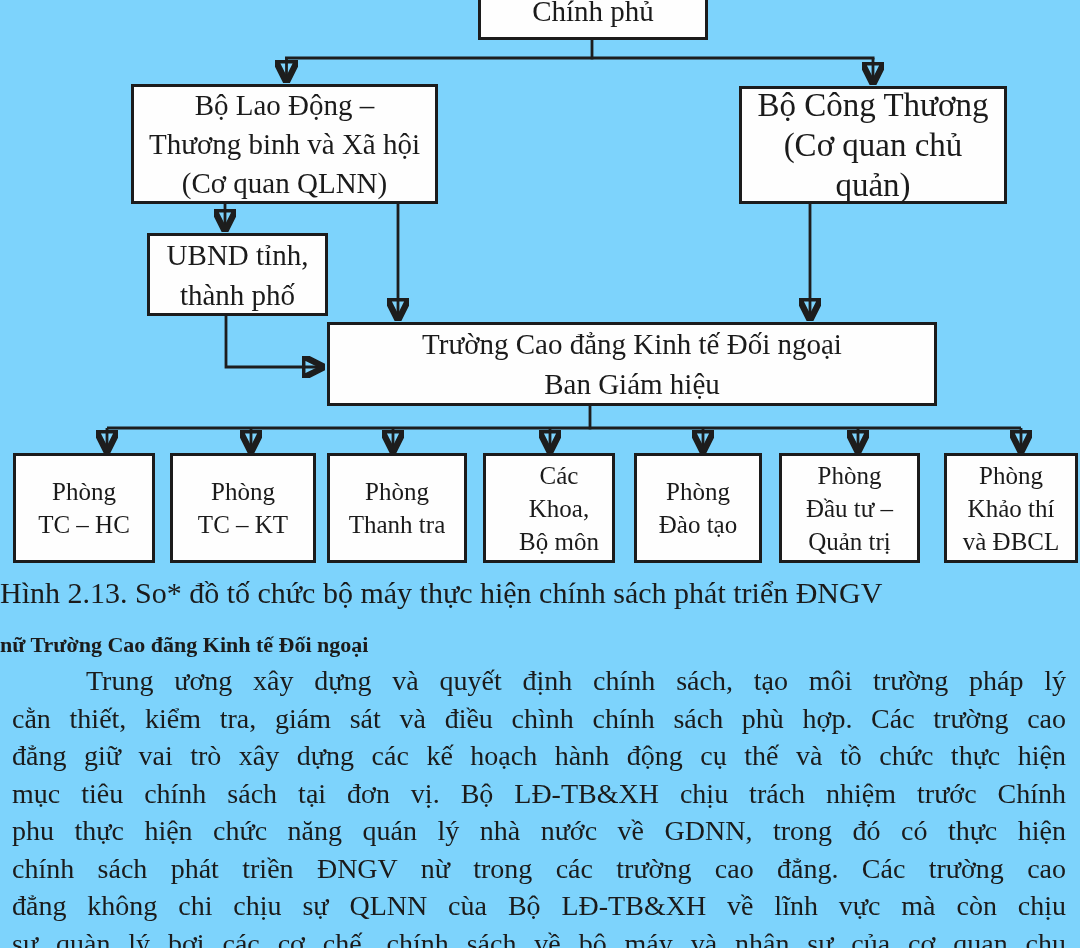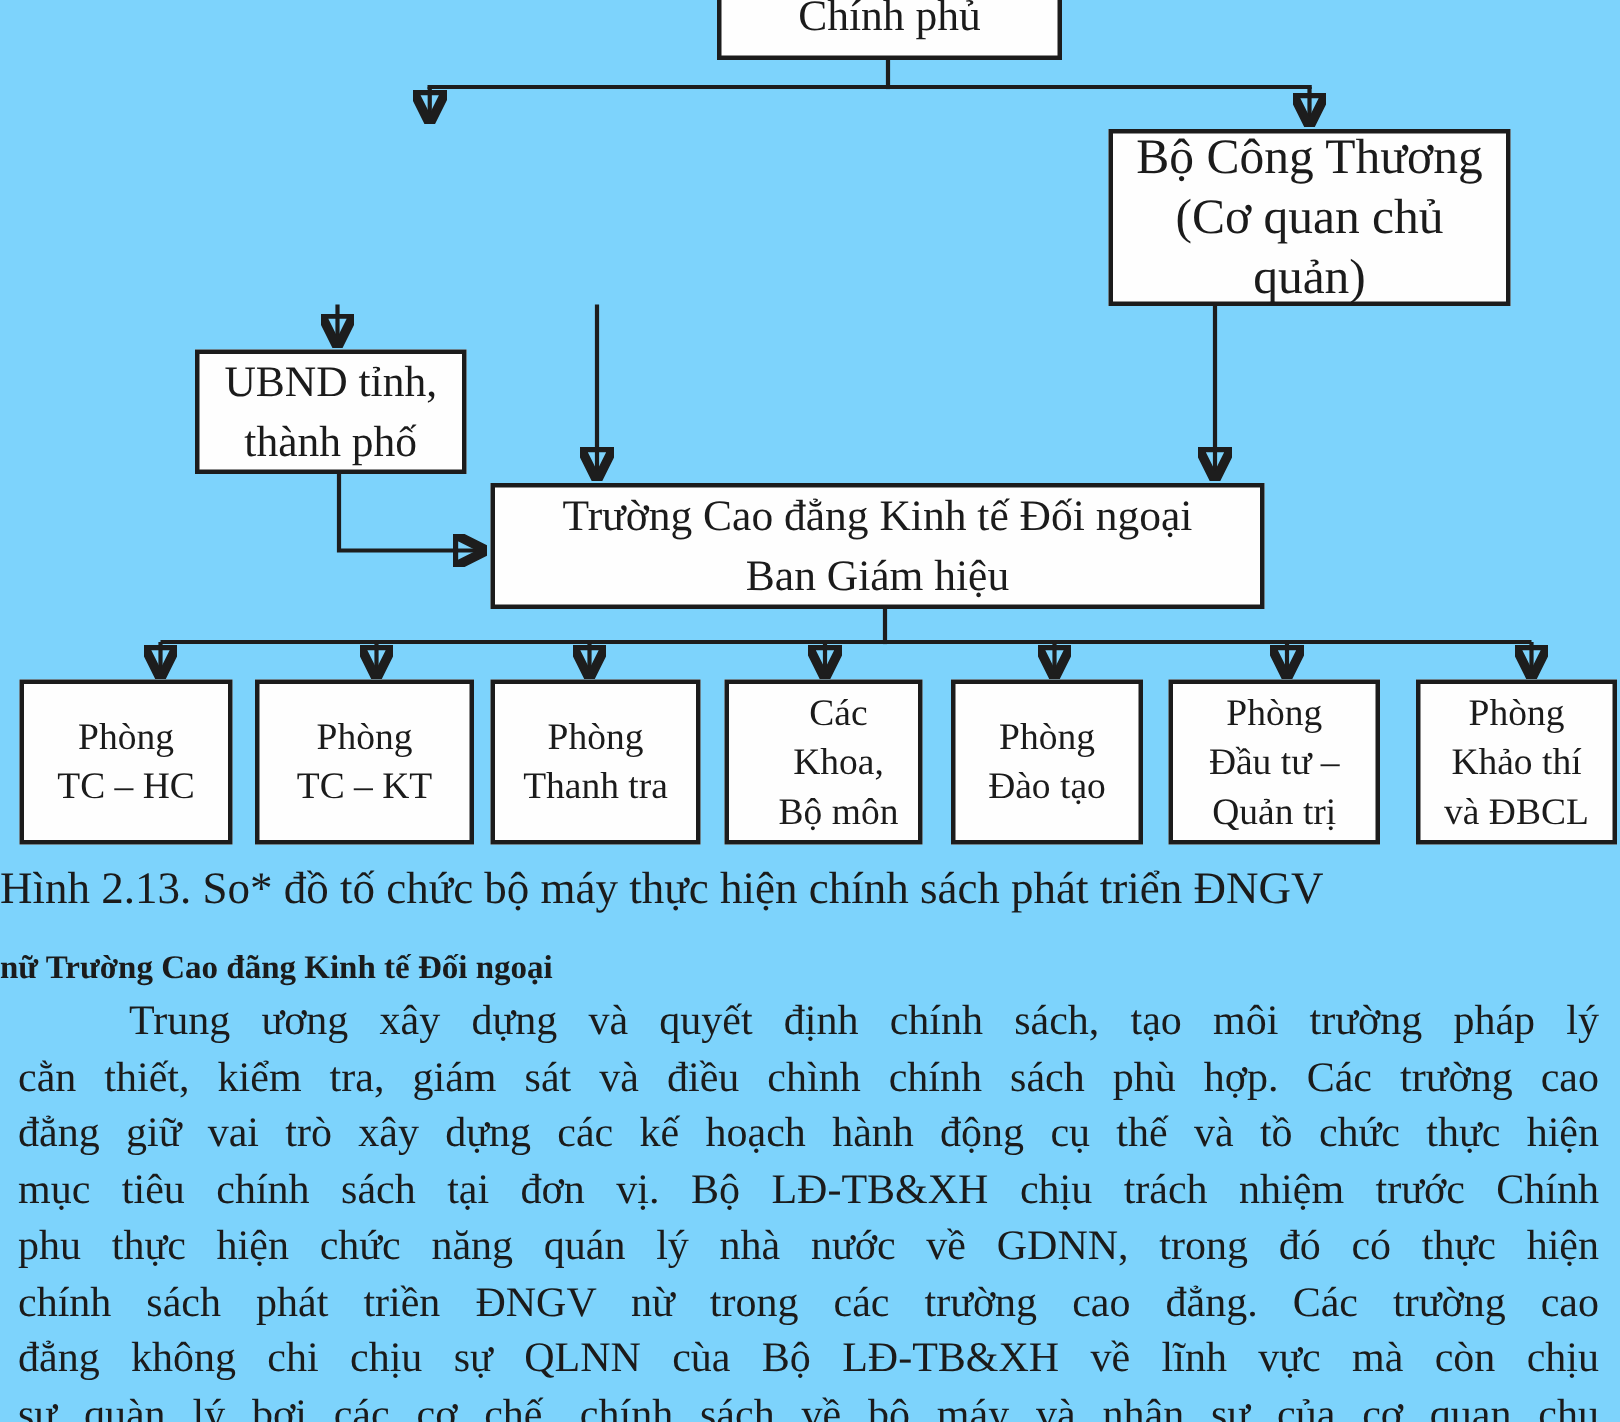--- a/index.html
+++ b/index.html
@@ -14,22 +14,22 @@
   .node{
     position:absolute;box-sizing:border-box;
     border:3px solid #1c1c1c;background:#fefefe;
     display:flex;align-items:center;justify-content:center;
     text-align:center;
   }
   .node .nt{white-space:pre-line;display:block;}
   .n-gov{left:478px;top:-18px;width:230px;height:58px;font-size:29px;}
   .n-molisa{left:131px;top:84px;width:307px;height:120px;font-size:29px;line-height:39px;}
   .n-moit{left:739px;top:86px;width:268px;height:118px;font-size:33px;line-height:40px;}
-  .n-ubnd{left:130px;top:233px;width:181px;height:83px;font-size:29px;line-height:40px;}
-  .n-school{left:327px;top:322px;width:516px;height:84px;font-size:29px;line-height:40px;}
+  .n-ubnd{left:147px;top:233px;width:181px;height:83px;font-size:29px;line-height:40px;}
+  .n-school{left:327px;top:322px;width:610px;height:84px;font-size:29px;line-height:40px;}
   .unit{top:453px;height:110px;font-size:25px;line-height:33px;}
   .n-u1{left:13px;width:142px;}
   .n-u2{left:170px;width:146px;}
   .n-u3{left:327px;width:140px;}
   .n-u4{left:483px;width:132px;padding-left:20px;}
   .n-u5{left:634px;width:128px;}
   .n-u6{left:779px;width:141px;}
   .n-u7{left:944px;width:134px;}
   .caption{
     position:absolute;left:0;top:574px;width:1080px;
@@ -77,20 +77,25 @@
     <path d="M550,428 V446" marker-end="url(#arw)"></path>
     <path d="M703,428 V446" marker-end="url(#arw)"></path>
     <path d="M858,428 V446" marker-end="url(#arw)"></path>
     <path d="M1021,428 V446" marker-end="url(#arw)"></path>
   </svg>
 
   <div class="node n-gov">
     <span class="nt">Chính phủ</span>
   </div>
 
+  <div class="node n-molisa">
+    <span class="nt">Bộ Lao Động –
+Thương binh và Xã hội
+(Cơ quan QLNN)</span>
+  </div>
 
   <div class="node n-moit">
     <span class="nt">Bộ Công Thương
 (Cơ quan chủ quản)</span>
   </div>
 
   <div class="node n-ubnd">
     <span class="nt">UBND tỉnh,
 thành phố</span>
   </div>

